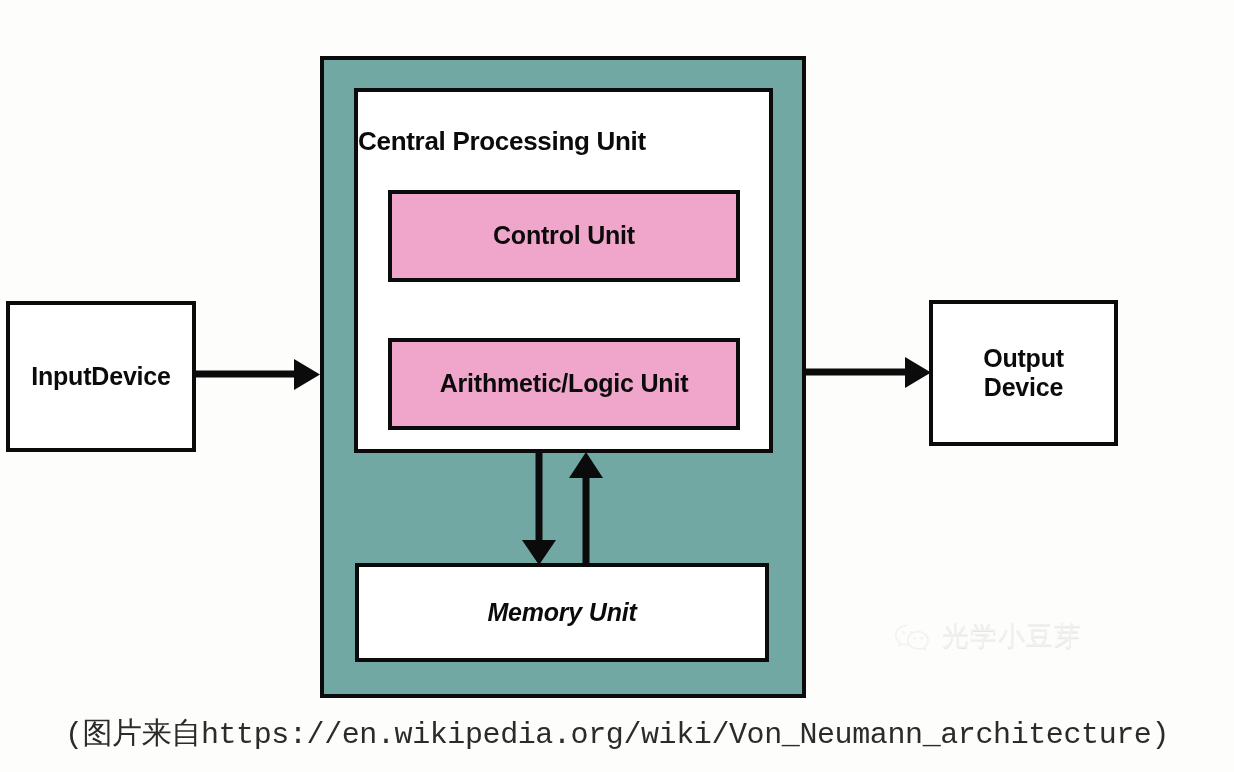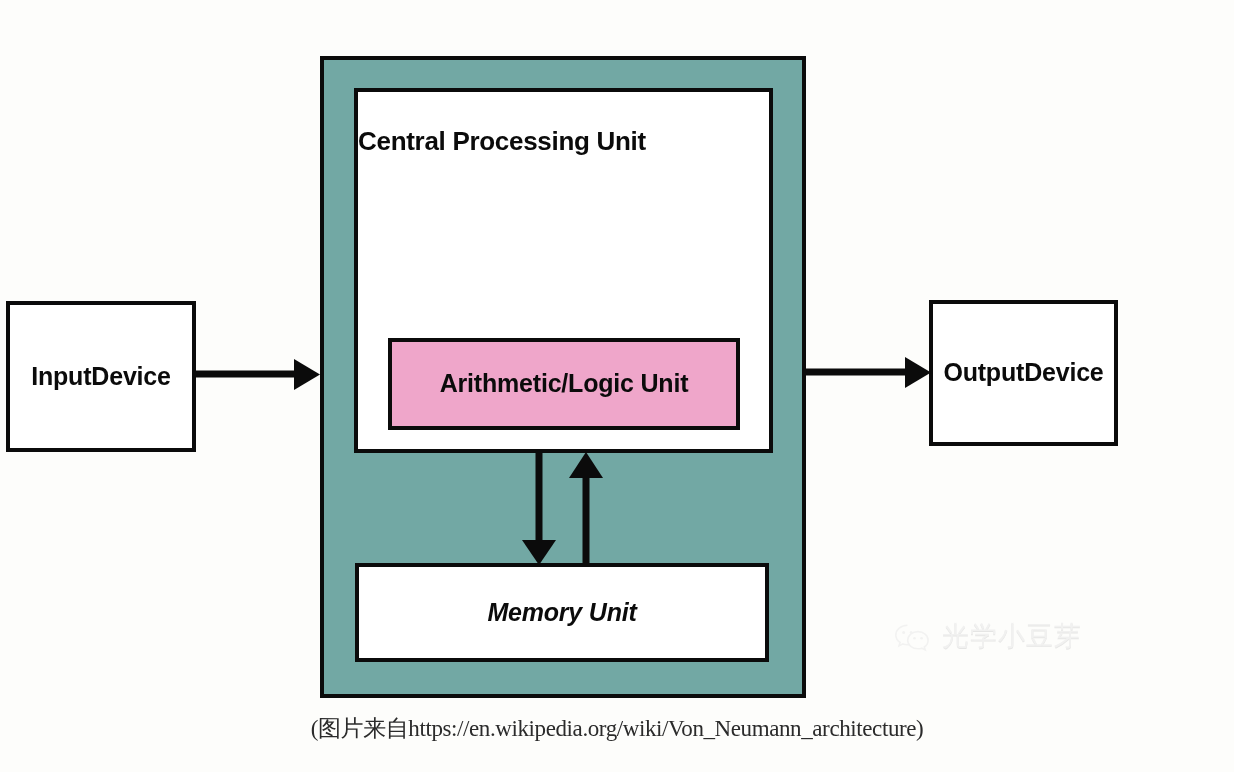--- a/index.html
+++ b/index.html
@@ -109,21 +109,21 @@
     height: 151px;
     font-size: 25px;
     flex-direction: row;
   }
   #output-device {
     left: 929px;
     top: 300px;
     width: 189px;
     height: 146px;
     font-size: 25px;
-    flex-direction: row;
+    flex-direction: column;
   }
   .box .line2 { display: block; }
 
   
   #arrow-layer {
     position: absolute;
     left: 0;
     top: 0;
     width: 1234px;
     height: 772px;
@@ -148,38 +148,41 @@
     font-family: "DejaVu Sans", sans-serif;
   }
 
   
   #caption {
     position: absolute;
     left: 0;
     top: 713px;
     width: 1234px;
     text-align: center;
-    font-size: 23px;
+    font-size: 30px;
     color: #2b2b2b;
-    font-family: Liberation Serif, serif;
+    font-family: Liberation Mono, monospace;
     letter-spacing: -0.4px;
     white-space: nowrap;
   }
 </style>
 </head>
 <body>
 
 <div id="page">
 
   <div id="system-container"></div>
 
   <div class="box" id="cpu-box">
     <div id="cpu-title">Central Processing Unit</div>
   </div>
 
+  <div class="box pink" id="control-unit">
+    <span>Control Unit</span>
+  </div>
 
   <div class="box pink" id="alu-unit">
     <span>Arithmetic/Logic Unit</span>
   </div>
 
   <div class="box" id="memory-unit">
     <span>Memory Unit</span>
   </div>
 
   <div class="box" id="input-device">

